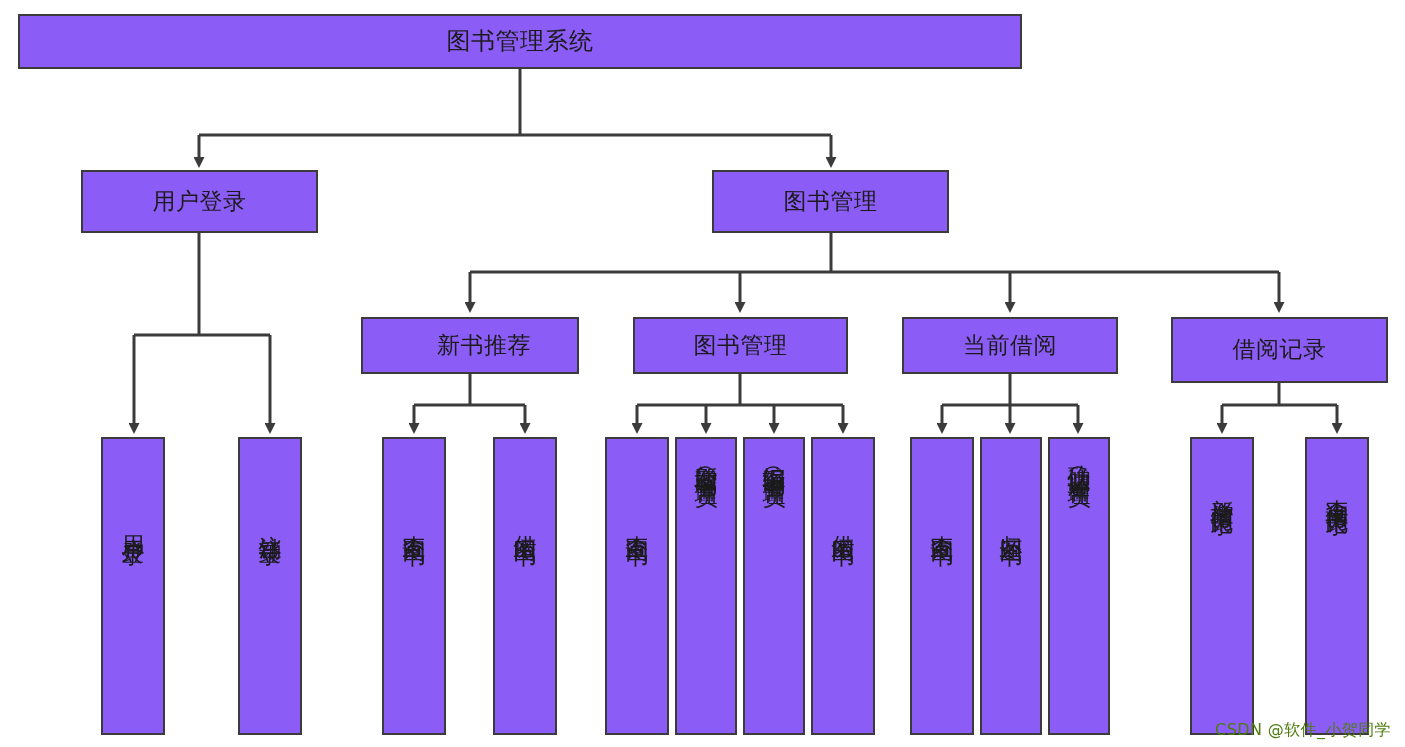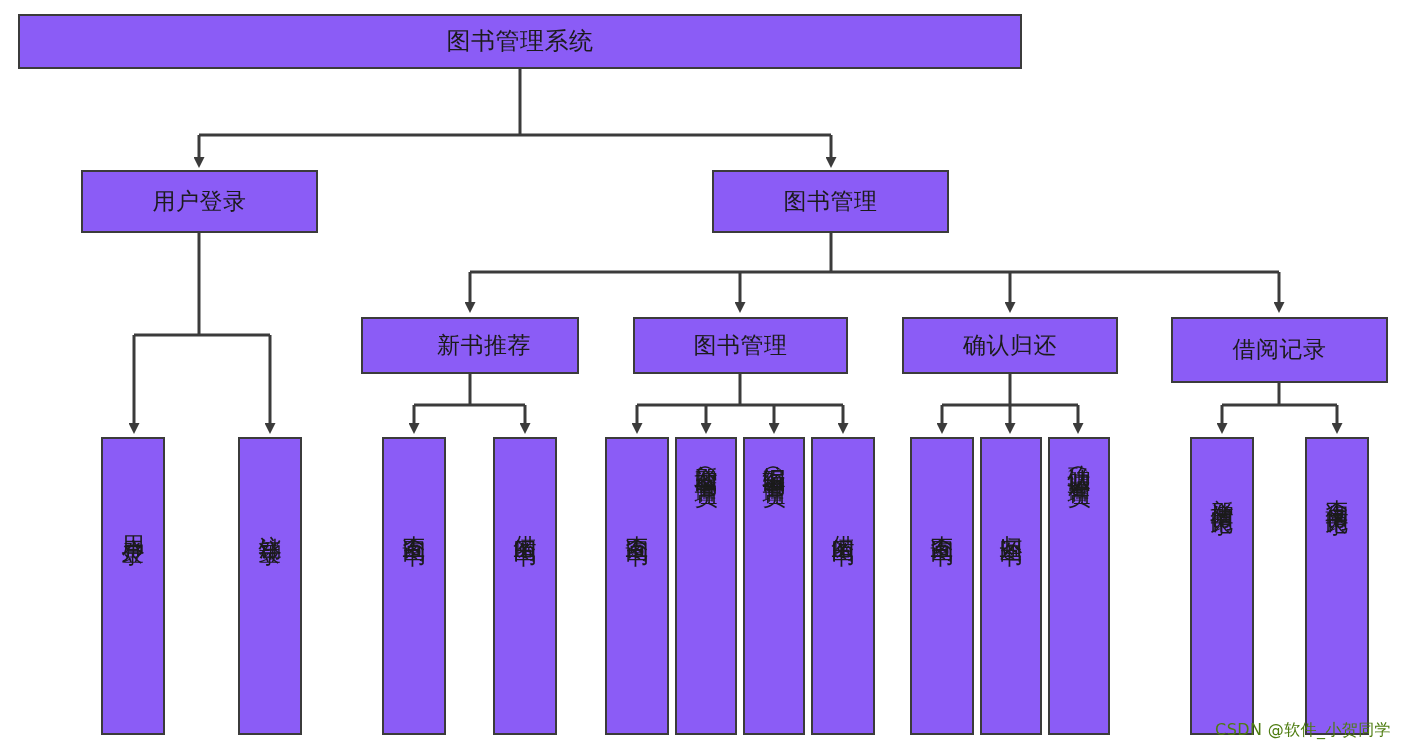--- a/index.html
+++ b/index.html
@@ -144,21 +144,21 @@
     <span class="node-label">图书管理</span>
   </div>
 
   <div class="node horizontal" style="left:361px; top:317px; width:218px; height:57px;padding-left:28px;">
     <span class="node-label">新书推荐</span>
   </div>
   <div class="node horizontal" style="left:633px; top:317px; width:215px; height:57px;">
     <span class="node-label">图书管理</span>
   </div>
   <div class="node horizontal" style="left:902px; top:317px; width:216px; height:57px;">
-    <span class="node-label">确认归还</span>
+    <span class="node-label">当前借阅</span>
   </div>
   <div class="node horizontal" style="left:1171px; top:317px; width:217px; height:66px;">
     <span class="node-label">借阅记录</span>
   </div>
 
   <div class="node vertical" style="left:101px; top:437px; width:64px; height:298px; padding-top:78px;">
     <span class="node-label">用户登录</span>
   </div>
   <div class="node vertical" style="left:238px; top:437px; width:64px; height:298px; padding-top:78px;">
     <span class="node-label">注销登录</span>

